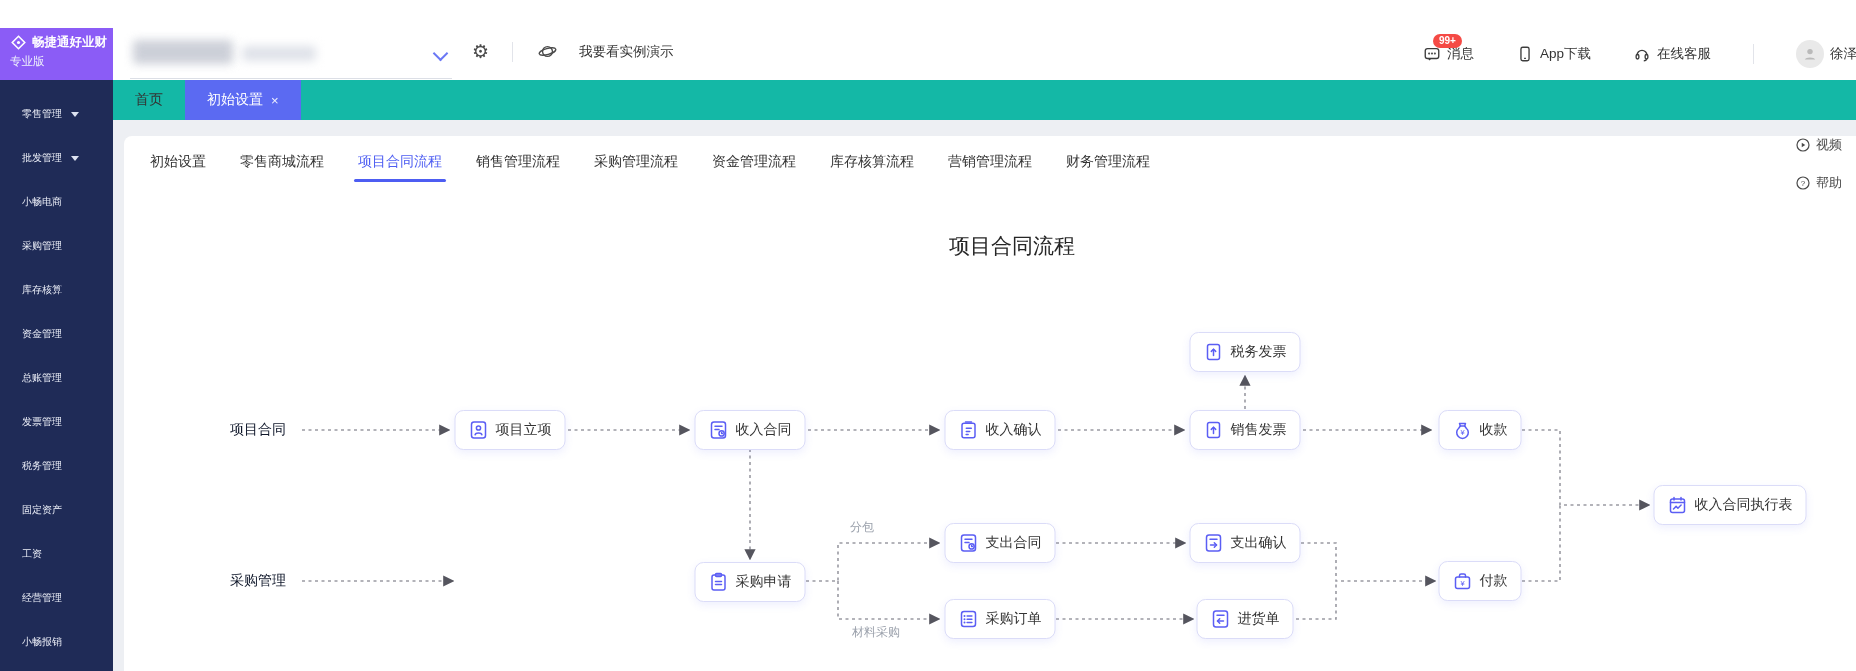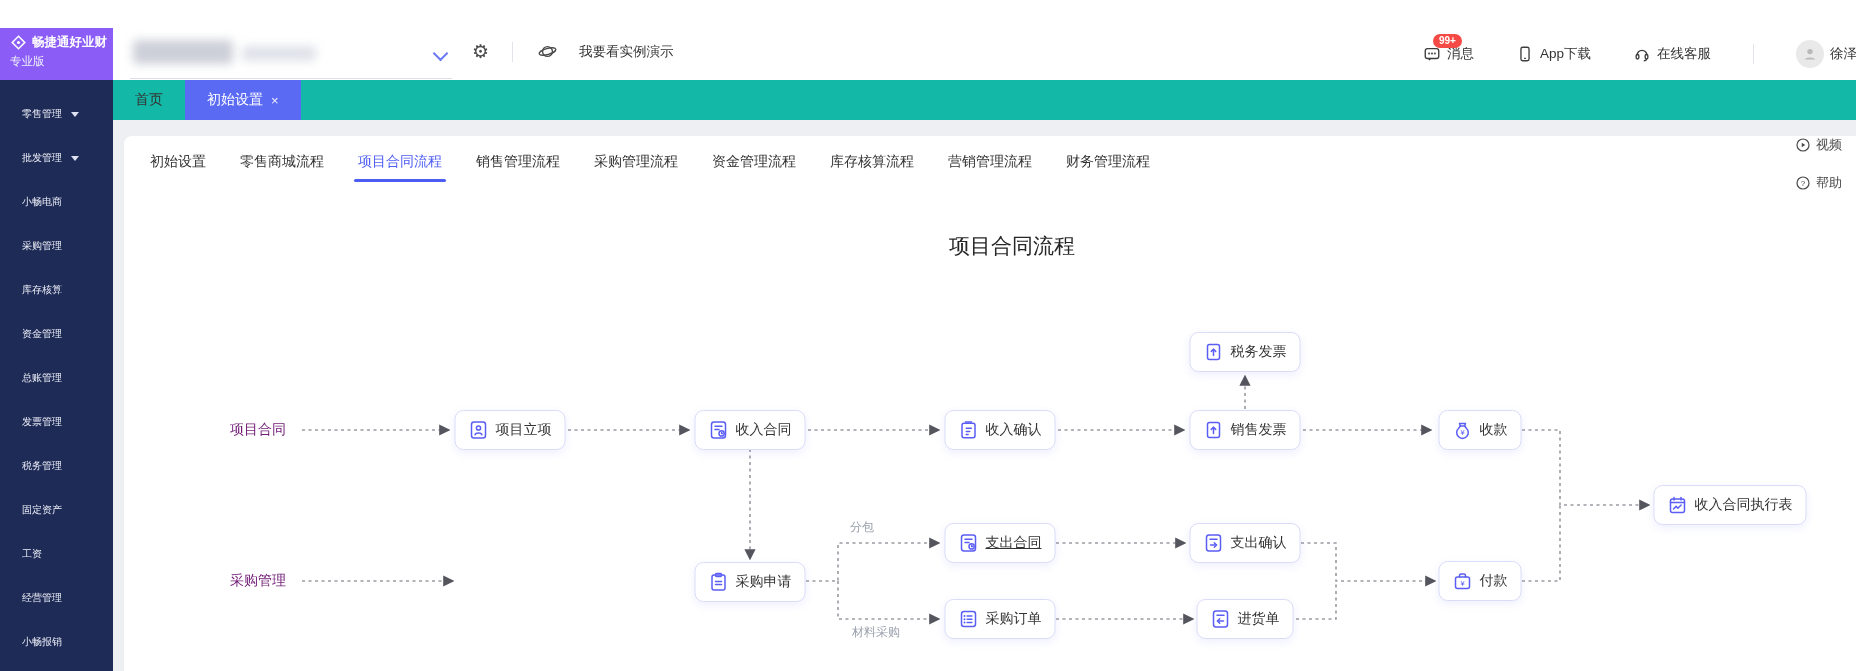--- a/index.html
+++ b/index.html
@@ -47,21 +47,21 @@
   .fntab.active::after{content:"";position:absolute;left:-4px;right:-4px;bottom:6px;height:3px;border-radius:2px;background:#4d5df2;}
   .nav-right{position:absolute;right:14px;top:0;height:52px;display:flex;align-items:center;gap:10px;font-size:13px;color:#4a4a4a;flex-direction:column;}
   .nav-right .vdiv{width:1px;height:14px;background:#d9d9d9;}
   .nav-chip{display:flex;align-items:center;gap:5px;cursor:pointer;}
 
   
   .flow-title{position:absolute;left:1012px;top:232px;transform:translateX(-50%);margin:0;font-size:21px;font-weight:500;color:#262626;z-index:7;}
   .edges{position:absolute;left:0;top:0;width:1856px;height:671px;z-index:6;pointer-events:none;}
   .fnode{position:absolute;transform:translate(-50%,-50%);display:inline-flex;align-items:center;gap:7px;background:#fff;border:1px solid #dbdcf8;border-radius:9px;padding:9px 13px;font-size:14px;color:#333;white-space:nowrap;box-shadow:0 3px 8px rgba(91,94,244,.10);z-index:7;cursor:pointer;}
   .fnode .nicon{width:20px;height:20px;display:block;}
-  .rowlabel{position:absolute;transform:translate(-50%,-50%);font-size:14px;color:#701a75;font-weight:500;z-index:7;white-space:nowrap;}
+  .rowlabel{position:absolute;transform:translate(-50%,-50%);font-size:14px;color:#0f172a;font-weight:500;z-index:7;white-space:nowrap;}
   .elabel{position:absolute;transform:translate(-50%,-50%);font-size:12px;color:#9aa0ab;z-index:7;white-space:nowrap;}
 </style>
 </head>
 <body>
 
 <div class="stage">
 
   <header class="topbar">
     <div class="search-zone">
       <div class="blur1"></div>
@@ -306,21 +306,21 @@
       <div class="fnode" style="left: 750px; top: 582px;">
         <span>
           <svg class="nicon" viewBox="0 0 20 20" fill="none" stroke="#5b5ef4" stroke-width="1.5" stroke-linecap="round" stroke-linejoin="round">
             <rect x="3.5" y="3" width="13" height="15" rx="2"></rect>
             <rect x="7" y="1.6" width="6" height="3" rx="1"></rect>
             <path d="M7 9.4h6M7 12.6h6"></path>
           </svg>
         </span>
         <span>采购申请</span>
       </div>
-      <div class="fnode" style="left: 1000px; top: 543px; text-decoration: underline;">
+      <div class="fnode" style="left: 1000px; top: 543px;">
         <span>
           <svg class="nicon" viewBox="0 0 20 20" fill="none" stroke="#5b5ef4" stroke-width="1.5" stroke-linecap="round" stroke-linejoin="round">
             <rect x="3" y="2" width="14" height="16" rx="2.5"></rect>
             <path d="M6.5 6.2h7M6.5 9.5h4"></path>
             <circle cx="13.1" cy="13.4" r="2.6"></circle>
             <path d="M13.1 12.2v1.3h1"></path>
           </svg>
         </span>
         <span>支出合同</span>
       </div>

